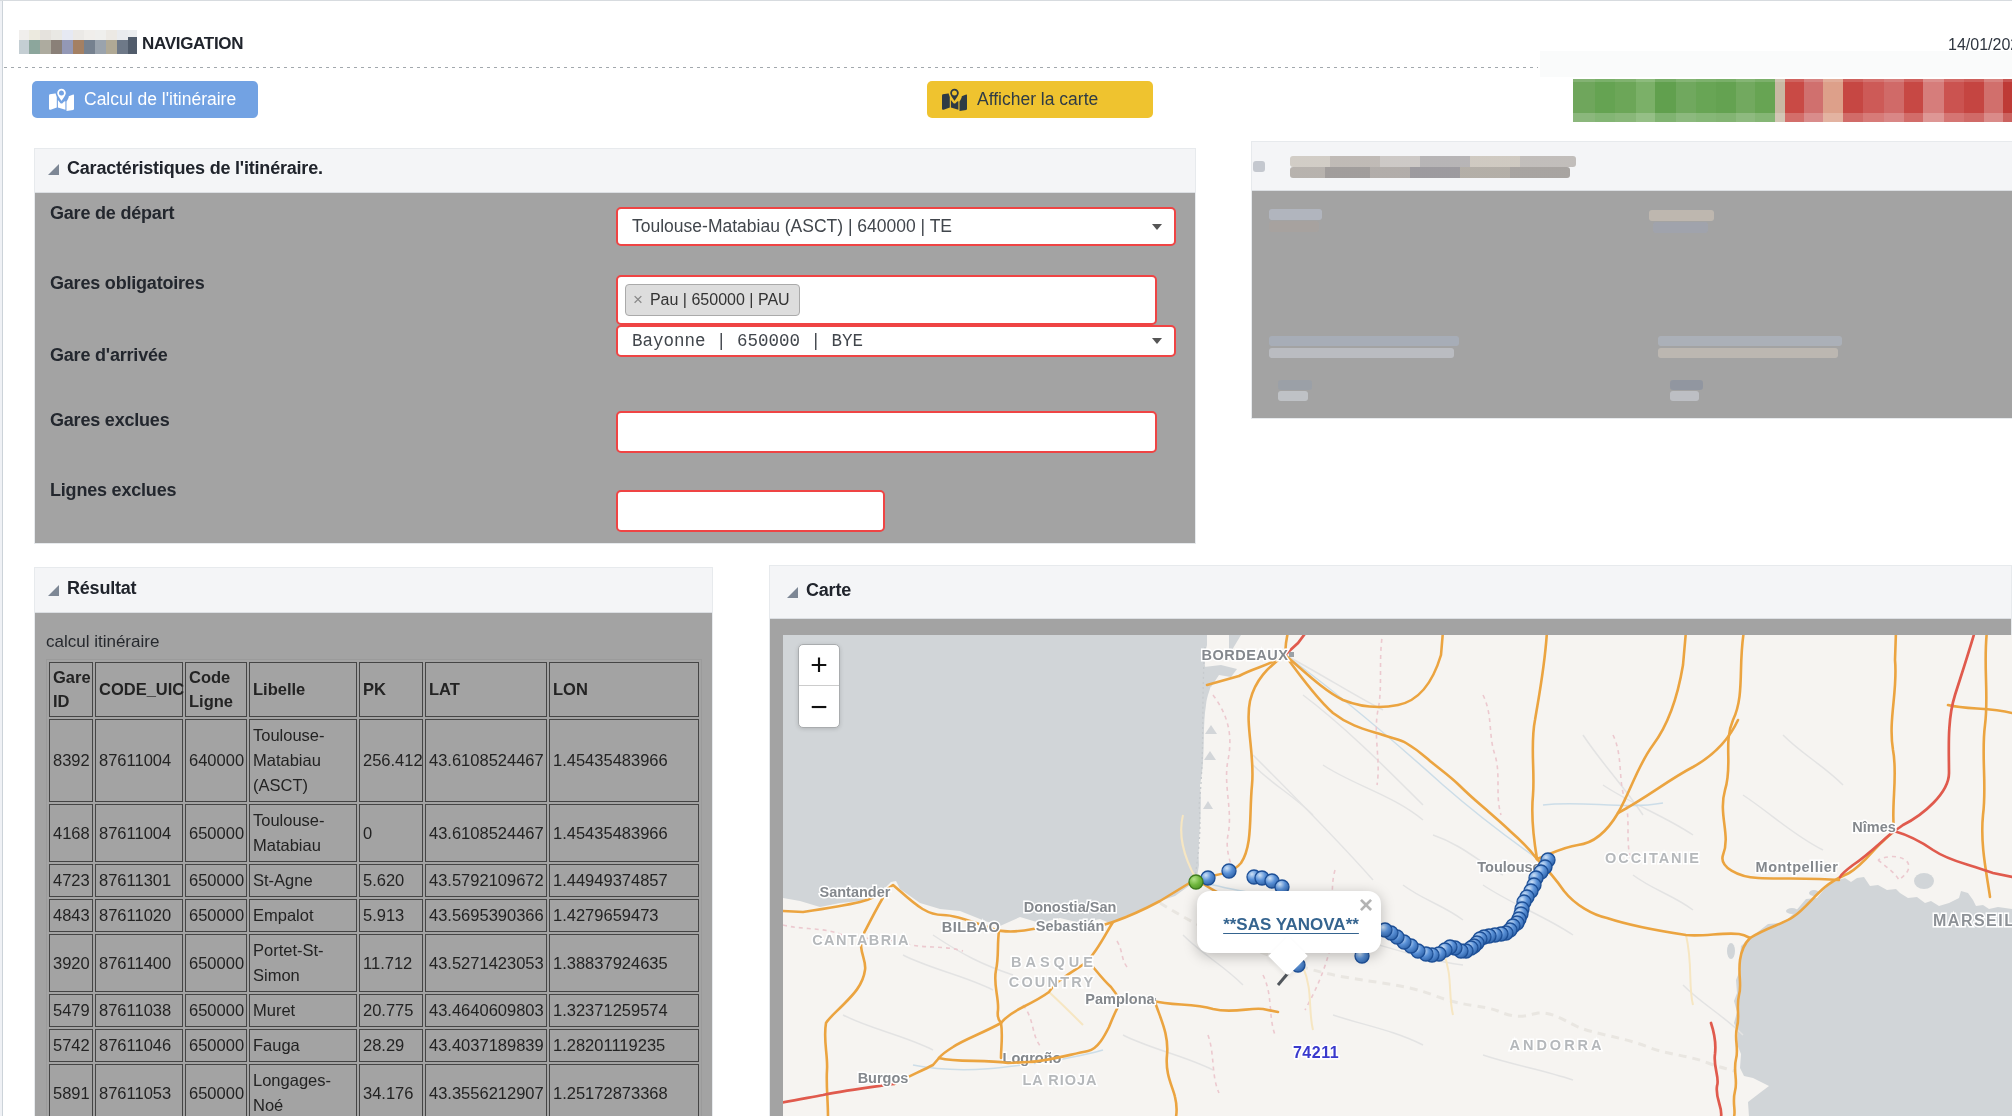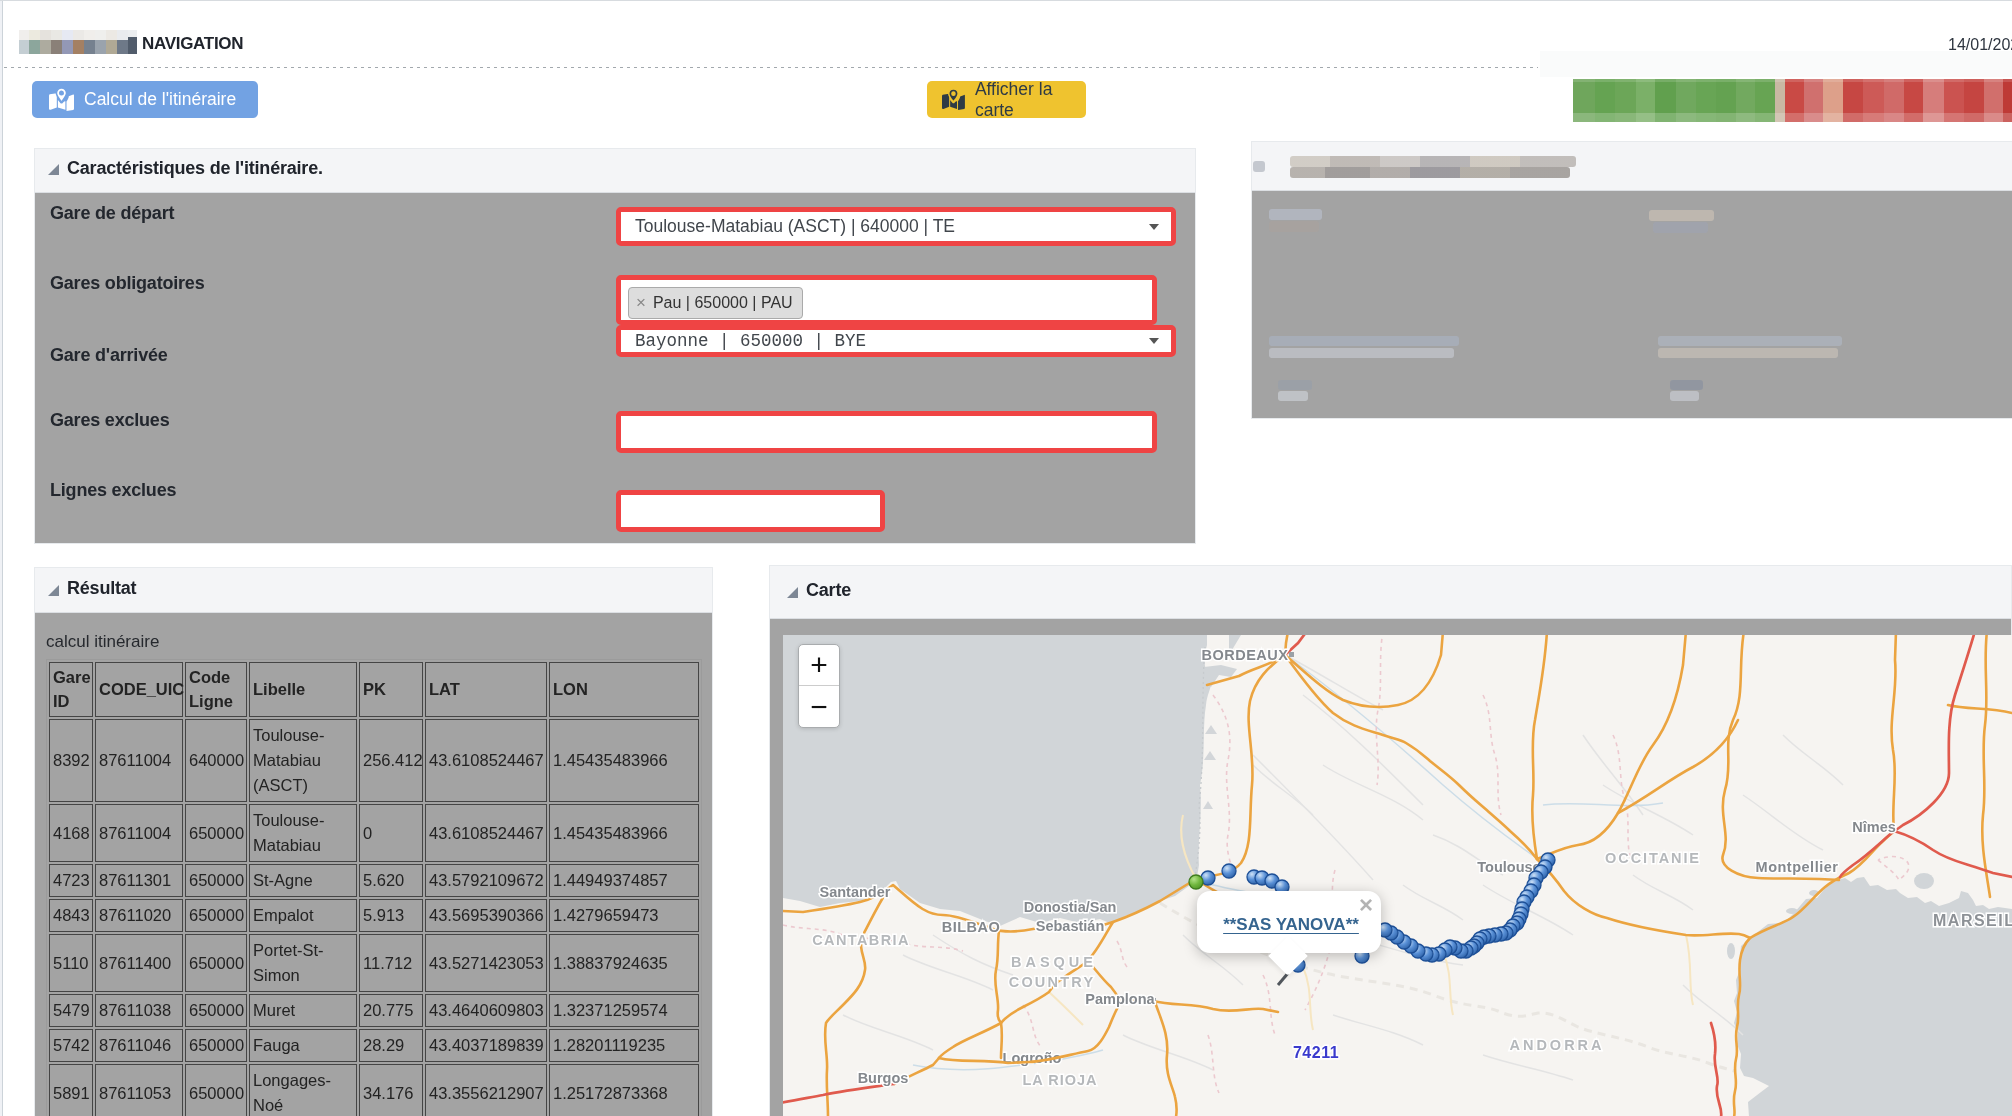--- a/index.html
+++ b/index.html
@@ -13,37 +13,37 @@
 .logo { position:absolute; left:11px; top:29px; height:24px; display:flex; }
 .logo div { height:24px; }
 .nav-title { position:absolute; left:142px; top:33px; font-size:17px; font-weight:bold; color:#20242c; letter-spacing:-0.3px; }
 .date { position:absolute; left:1948px; top:35px; font-size:16px; color:#2f3640; white-space:nowrap; }
 .dotline { position:absolute; left:4px; top:66px; width:1534px; height:1px; background:repeating-linear-gradient(90deg,#a2a8ad 0 3px,transparent 3px 7px); }
 
 
 .btn { position:absolute; height:37px; border-radius:5px; display:flex; align-items:center; font-size:17.5px; }
 .btn svg { margin-right:10px; }
 .btn-blue { left:32px; top:80px; width:226px; background:#72a2e3; color:#fff; padding-left:17px; }
-.btn-yellow { left:927px; top:80px; width:159px; background:#efc32f; color:#2f3b45; padding-left:15px; font-weight:normal; }
+.btn-yellow { left:927px; top:80px; width:226px; background:#efc32f; color:#2f3b45; padding-left:15px; font-weight:normal; }
 
 
 .statusbar { position:absolute; left:1573px; top:78px; width:439px; height:43px; display:flex; }
 .statusbar div { height:100%; }
 .statusbar .ov-top { position:absolute; left:0; top:0; width:100%; height:3px; background:rgba(255,255,255,0.14); }
 .statusbar .ov-bot { position:absolute; left:0; bottom:0; width:100%; height:9px; background:rgba(255,255,255,0.2); }
 
 
 .panel { position:absolute; background:#a3a3a3; border:1px solid #e7eaed; }
 .panel-h { background:#f4f5f7; border-bottom:1px solid #dcdfe3; position:relative; }
 .panel-h .tri { position:absolute; }
 .panel-h .title { position:absolute; font-weight:bold; color:#20242c; font-size:18px; letter-spacing:-0.2px; }
 
 
 .flabel { position:absolute; font-size:18px; font-weight:bold; color:#23272e; letter-spacing:-0.2px; }
-.field { position:absolute; border:5px solid #ef4444; border-radius:5px; background:#fff; }
+.field { position:absolute; border:2px solid #ef4444; border-radius:5px; background:#fff; }
 .sel { font-size:17.5px; color:#41464c; display:flex; align-items:center; padding-left:14px; }
 .sel .caret { position:absolute; right:12px; top:50%; margin-top:-3px; width:0; height:0; border-left:5.5px solid transparent; border-right:5.5px solid transparent; border-top:6.5px solid #555; }
 .chip { position:absolute; left:7px; top:7px; height:32px; background:#ddd; border:1px solid #aaa; border-radius:4px; font-size:16px; color:#333; display:flex; align-items:center; padding:0 9px 0 7px; }
 .chip .x { color:#888; margin-right:7px; font-size:17px; }
 
 
 .res-body { position:absolute; left:46px; top:630px; }
 .caltxt { font-size:17px; color:#26292e; line-height:22px; }
 table.res { border-collapse:separate; border-spacing:2px; border:1px solid #9b9b9b; margin-top:6px; table-layout:fixed; width:656px; }
 table.res td { border:1px solid #454545; font-size:16.5px; color:#232323; padding:3px 3px; line-height:25px; vertical-align:middle; }
@@ -225,21 +225,21 @@
     <tr>
           <td class="num">4843</td>
           <td class="num">87611020</td>
           <td class="num">650000</td>
           <td>Empalot</td>
           <td class="num">5.913</td>
           <td class="num">43.5695390366</td>
           <td class="num">1.4279659473</td>
         </tr>
     <tr>
-          <td class="num">5110</td>
+          <td class="num">3920</td>
           <td class="num">87611400</td>
           <td class="num">650000</td>
           <td>Portet-St-Simon</td>
           <td class="num">11.712</td>
           <td class="num">43.5271423053</td>
           <td class="num">1.38837924635</td>
         </tr>
     <tr>
           <td class="num">5479</td>
           <td class="num">87611038</td>

